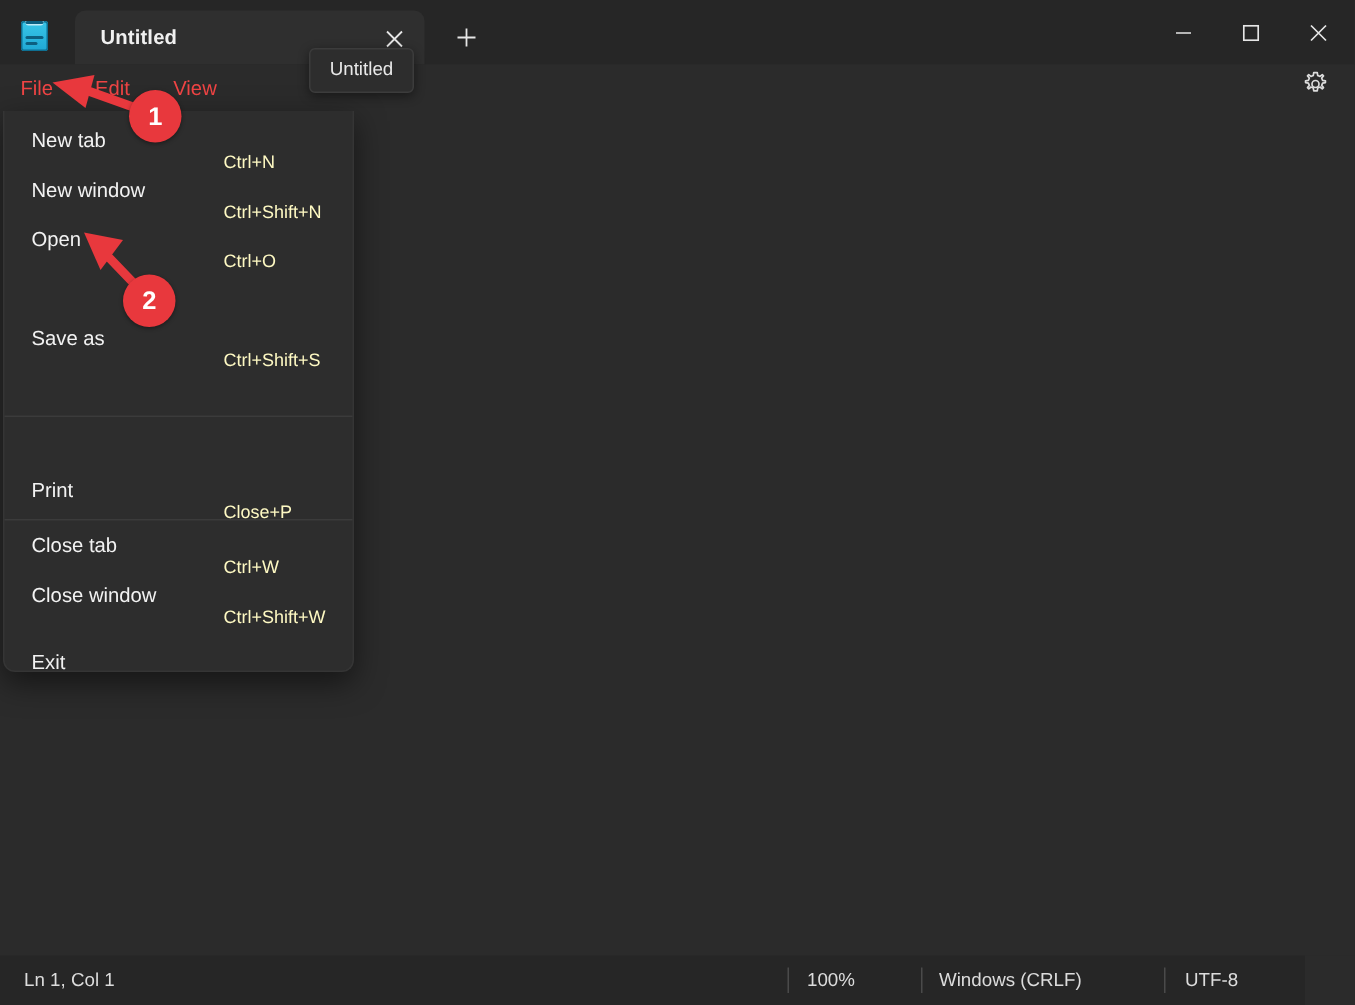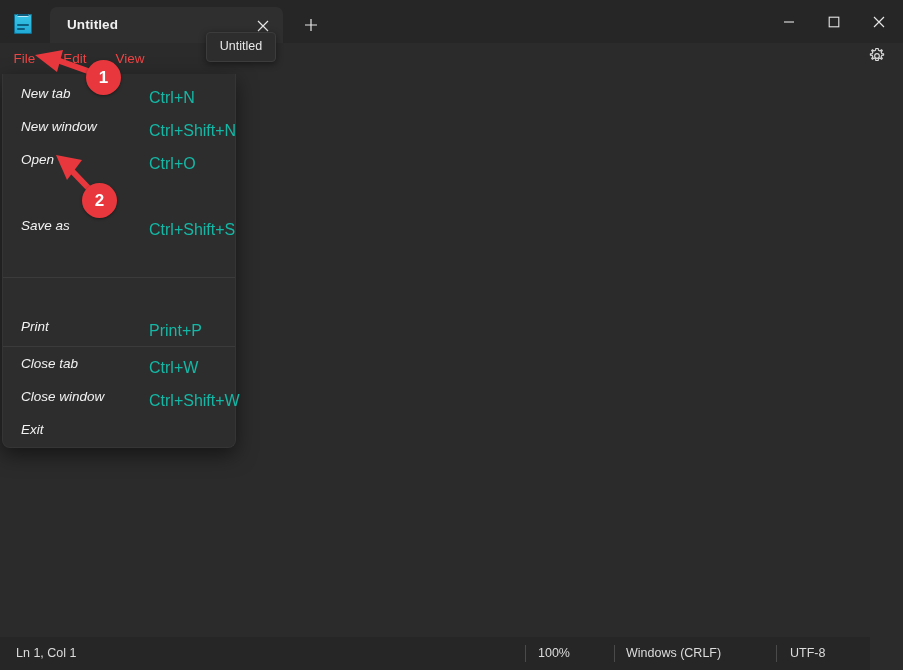--- a/index.html
+++ b/index.html
@@ -98,25 +98,25 @@
     border-radius:0 0 8px 8px;
     box-shadow:0 7px 20px rgba(0,0,0,.5);
     border:1px solid #353535;border-top:none;
     z-index:40;
   }
   .mi{
     position:absolute;left:4px;width:224px;height:33px;border-radius:4px;
   }
   .mi .lbl{
     position:absolute;left:14px;top:8px;
-    font-size:13.5px;color:#f2f2f2;white-space:nowrap;font-style:italic;
+    font-size:13.5px;color:#f2f2f2;white-space:nowrap;
   }
   .mi .acc{
-    position:absolute;left:142px;top:11px;
-    font-size:16px;color:#14b8a6;white-space:nowrap;
+    position:absolute;left:142px;top:23px;
+    font-size:12px;color:#fef9c3;white-space:nowrap;
   }
   .sep{
     position:absolute;left:0;width:232px;height:1px;background:#3b3b3b;
   }
 
   
   .statusbar{
     position:absolute;left:0;bottom:0;width:870px;height:33px;
     background:#262626;
   }
@@ -225,34 +225,34 @@
     </div>
     <div class="mi" style="top:136px">
       <span class="lbl">Save as</span>
       <span class="acc">Ctrl+Shift+S</span>
     </div>
 
     <div class="sep" style="top:203px"></div>
 
     <div class="mi" style="top:237px">
       <span class="lbl">Print</span>
-      <span class="acc">Print+P</span>
+      <span class="acc">Close+P</span>
     </div>
 
     <div class="sep" style="top:272px"></div>
 
     <div class="mi" style="top:274px">
       <span class="lbl">Close tab</span>
       <span class="acc">Ctrl+W</span>
     </div>
     <div class="mi" style="top:307px">
       <span class="lbl">Close window</span>
       <span class="acc">Ctrl+Shift+W</span>
     </div>
-    <div class="mi" style="top:340px">
+    <div class="mi" style="top:352px">
       <span class="lbl">Exit</span>
       <span class="acc"></span>
     </div>
   </div>
 
   <div style="position:absolute;left:0;top:74px;width:903px;height:563px;background:#2b2b2b;">
     <span style="position:absolute;left:12px;top:6px;font-size:13px;color:#e6e6e6;white-space:pre;"></span>
   </div>
 
   <div class="statusbar">

